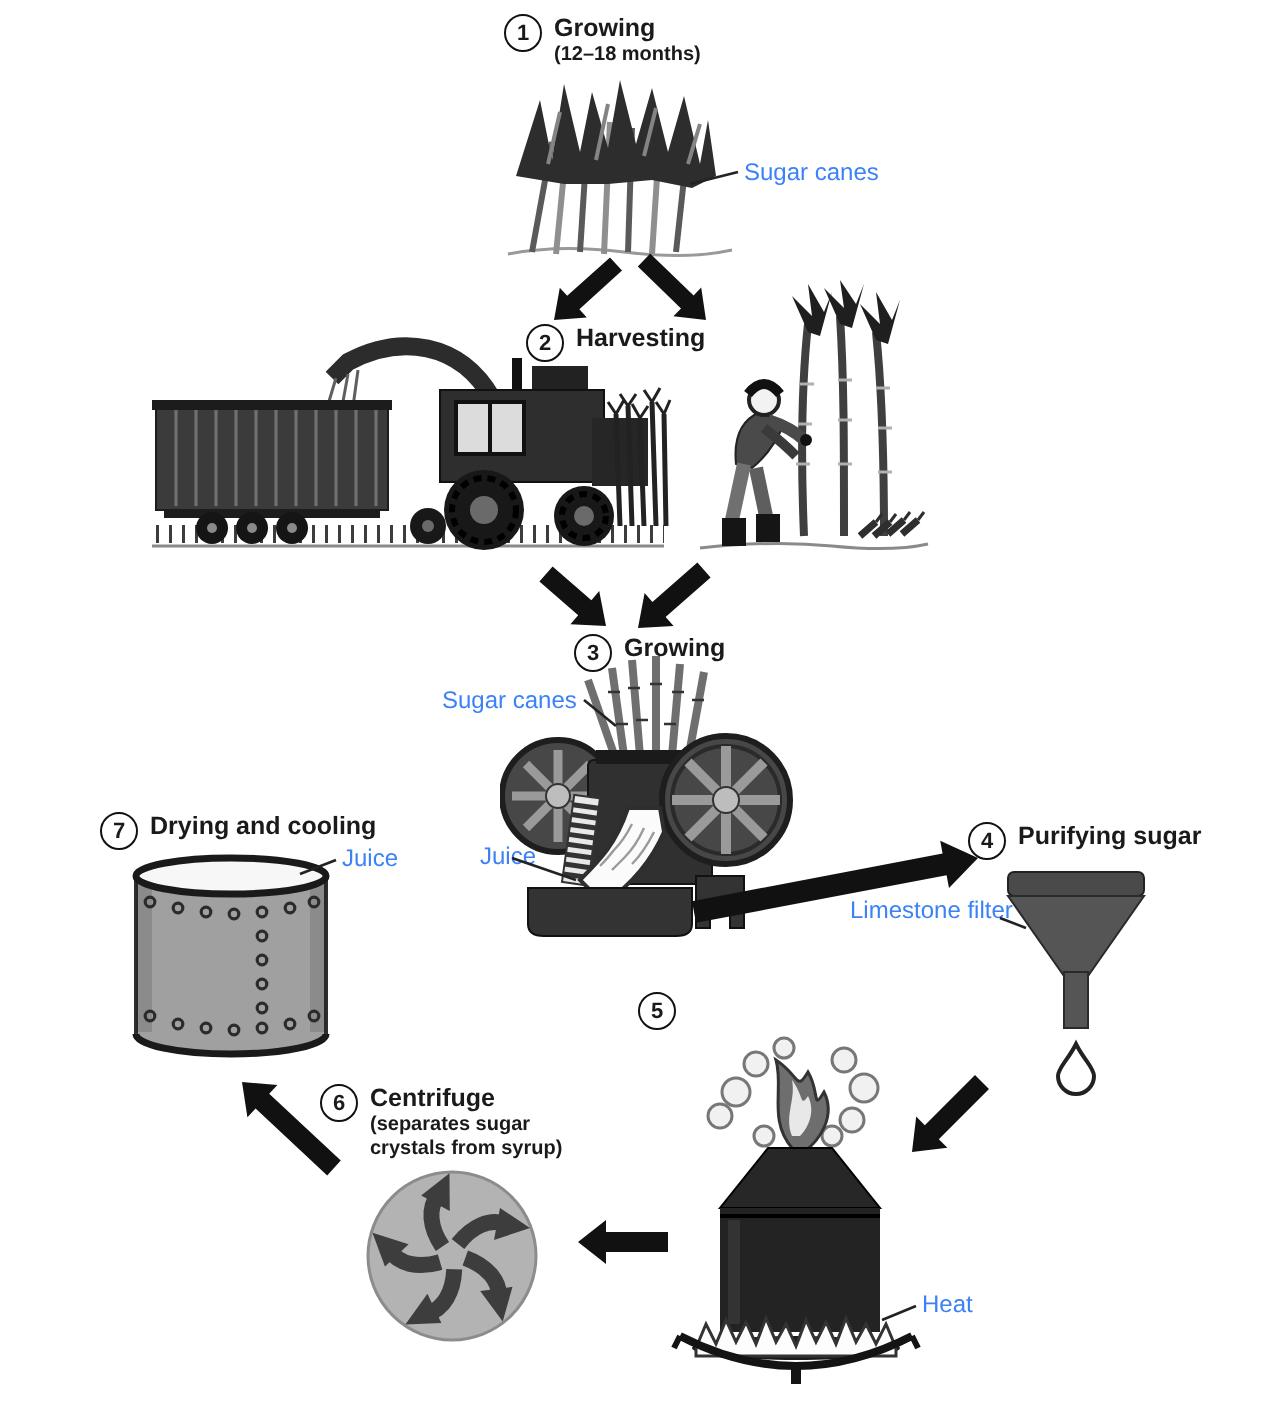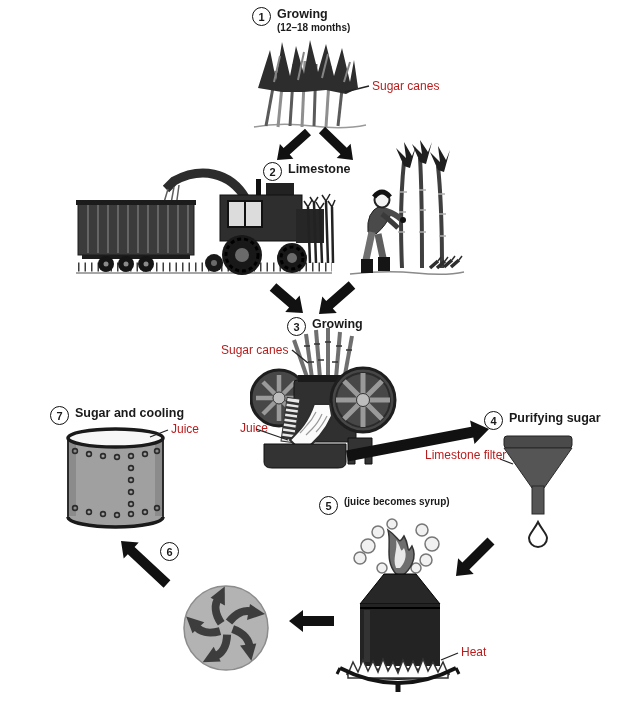--- a/index.html
+++ b/index.html
@@ -10,73 +10,77 @@
   .abs{position:absolute;}
   .step{display:flex;align-items:flex-start;gap:6px;}
   .badge{
     width:17px;height:17px;border:1.7px solid #111;border-radius:50%;
     display:flex;align-items:center;justify-content:center;
     font-size:11px;font-weight:bold;flex:0 0 auto;background:#fff;
   }
   .step-text{display:flex;flex-direction:column;}
   .step-label{font-size:12.5px;font-weight:bold;line-height:1.2;white-space:nowrap;}
   .step-sub{font-size:10px;font-weight:bold;line-height:1.2;white-space:pre-line;}
-  .annot{font-size:12px;font-weight:normal;color:#b91c1c;white-space:nowrap;line-height:1;}
+  .annot{font-size:12px;font-weight:normal;color:#3b82f6;white-space:nowrap;line-height:1;}
   svg{display:block;}
   #overlay{position:absolute;left:0;top:0;pointer-events:none;}
 </style>
 </head>
 <body>
 
 <div id="canvas">
 
   <div class="abs step" style="left:252px;top:7px;">
     <span class="badge">1</span>
     <span class="step-text">
       <span class="step-label">Growing</span>
       <span class="step-sub">(12–18 months)</span>
     </span>
   </div>
 
   <div class="abs step" style="left:263px;top:162px;">
     <span class="badge">2</span>
     <span class="step-text">
-      <span class="step-label">Limestone</span>
+      <span class="step-label">Harvesting</span>
     </span>
   </div>
 
   <div class="abs step" style="left:287px;top:317px;">
     <span class="badge">3</span>
     <span class="step-text">
       <span class="step-label">Growing</span>
     </span>
   </div>
 
   <div class="abs step" style="left:484px;top:411px;">
     <span class="badge">4</span>
     <span class="step-text">
       <span class="step-label">Purifying sugar</span>
     </span>
   </div>
 
   <div class="abs step" style="left:319px;top:496px;">
     <span class="badge">5</span>
     <span class="step-text">
-      <span class="step-sub">(juice becomes syrup)</span>
     </span>
   </div>
 
   <div class="abs step" style="left:160px;top:542px;">
     <span class="badge">6</span>
+    <span class="step-text">
+      <span class="step-label">Centrifuge</span>
+      <span class="step-sub">(separates sugar
+crystals from syrup)</span>
+    </span>
   </div>
 
   <div class="abs step" style="left:50px;top:406px;">
     <span class="badge">7</span>
     <span class="step-text">
-      <span class="step-label">Sugar and cooling</span>
+      <span class="step-label">Drying and cooling</span>
     </span>
   </div>
 
   <div class="abs annot" style="left:372px;top:80px;">Sugar canes</div>
   <div class="abs annot" style="left:221px;top:344px;">Sugar canes</div>
   <div class="abs annot" style="left:240px;top:422px;">Juice</div>
   <div class="abs annot" style="left:425px;top:449px;">Limestone filter</div>
   <div class="abs annot" style="left:461px;top:646px;text-align:right;">Heat</div>
   <div class="abs annot" style="left:171px;top:423px;">Juice</div>
 

